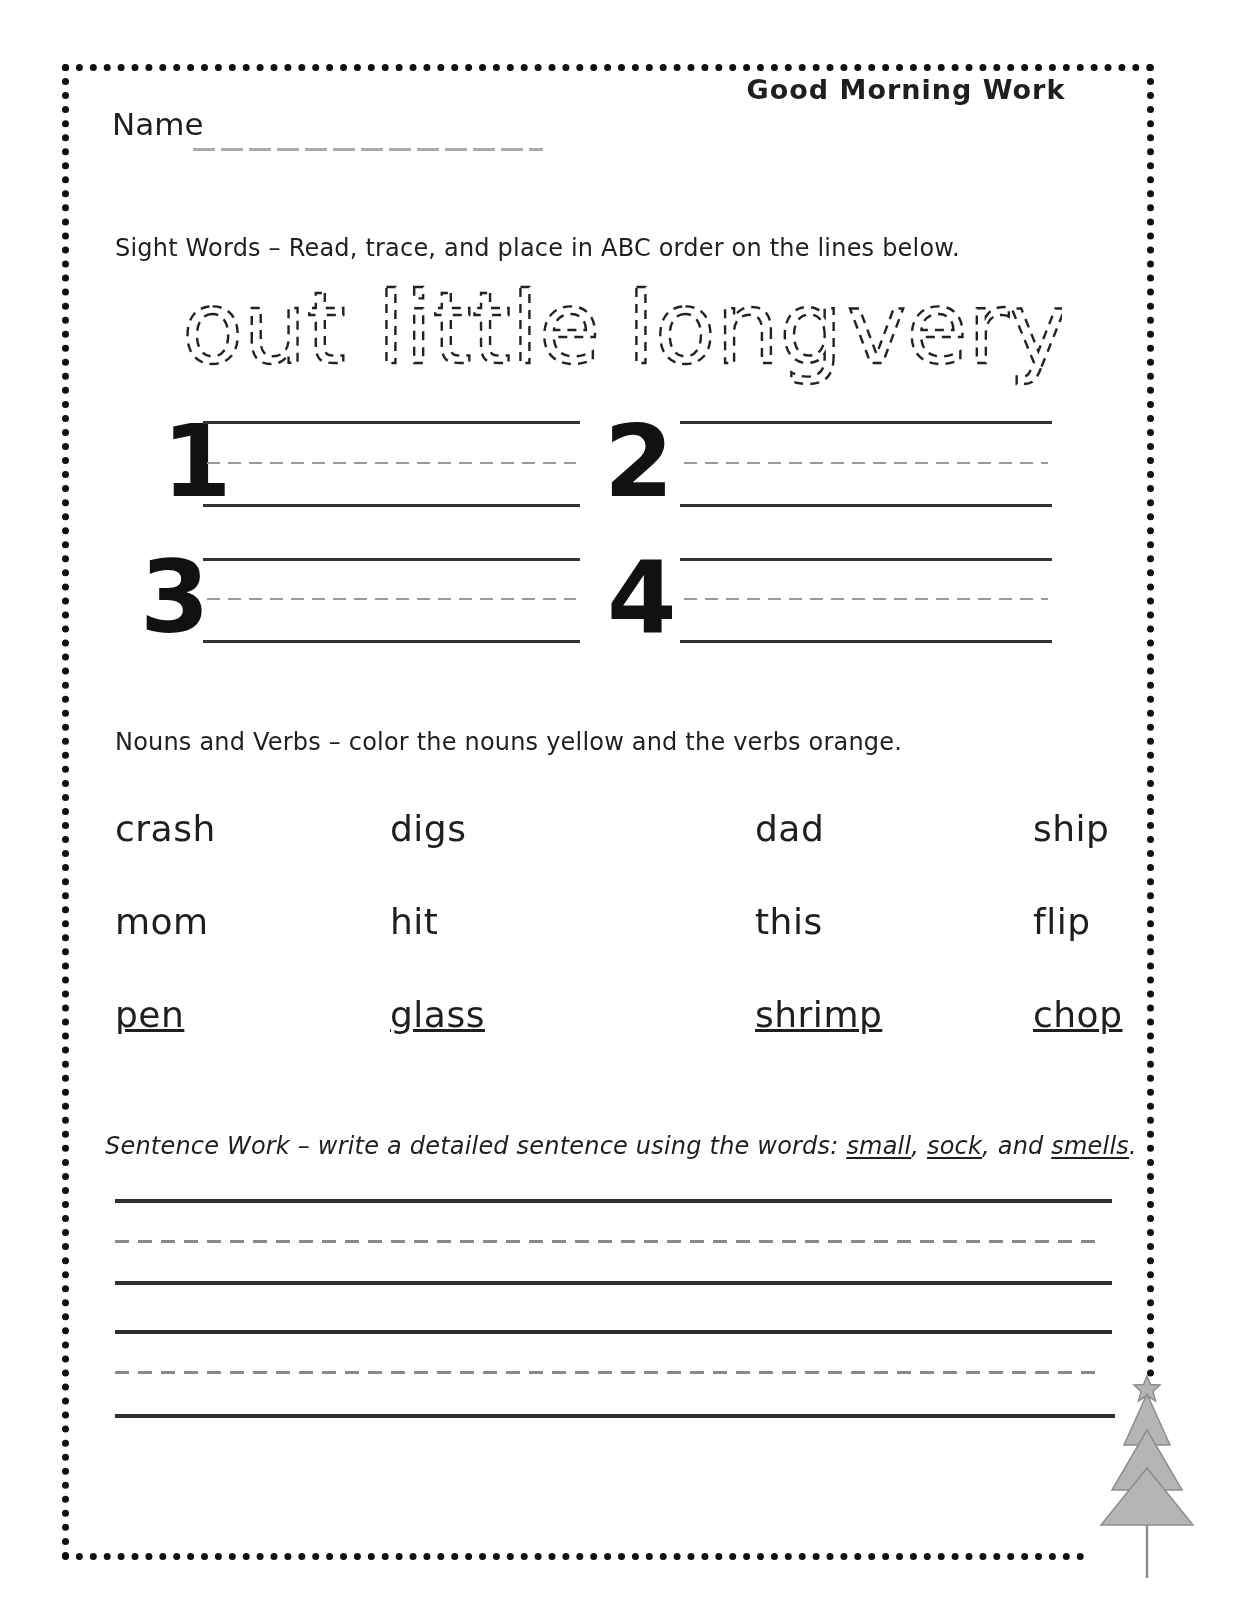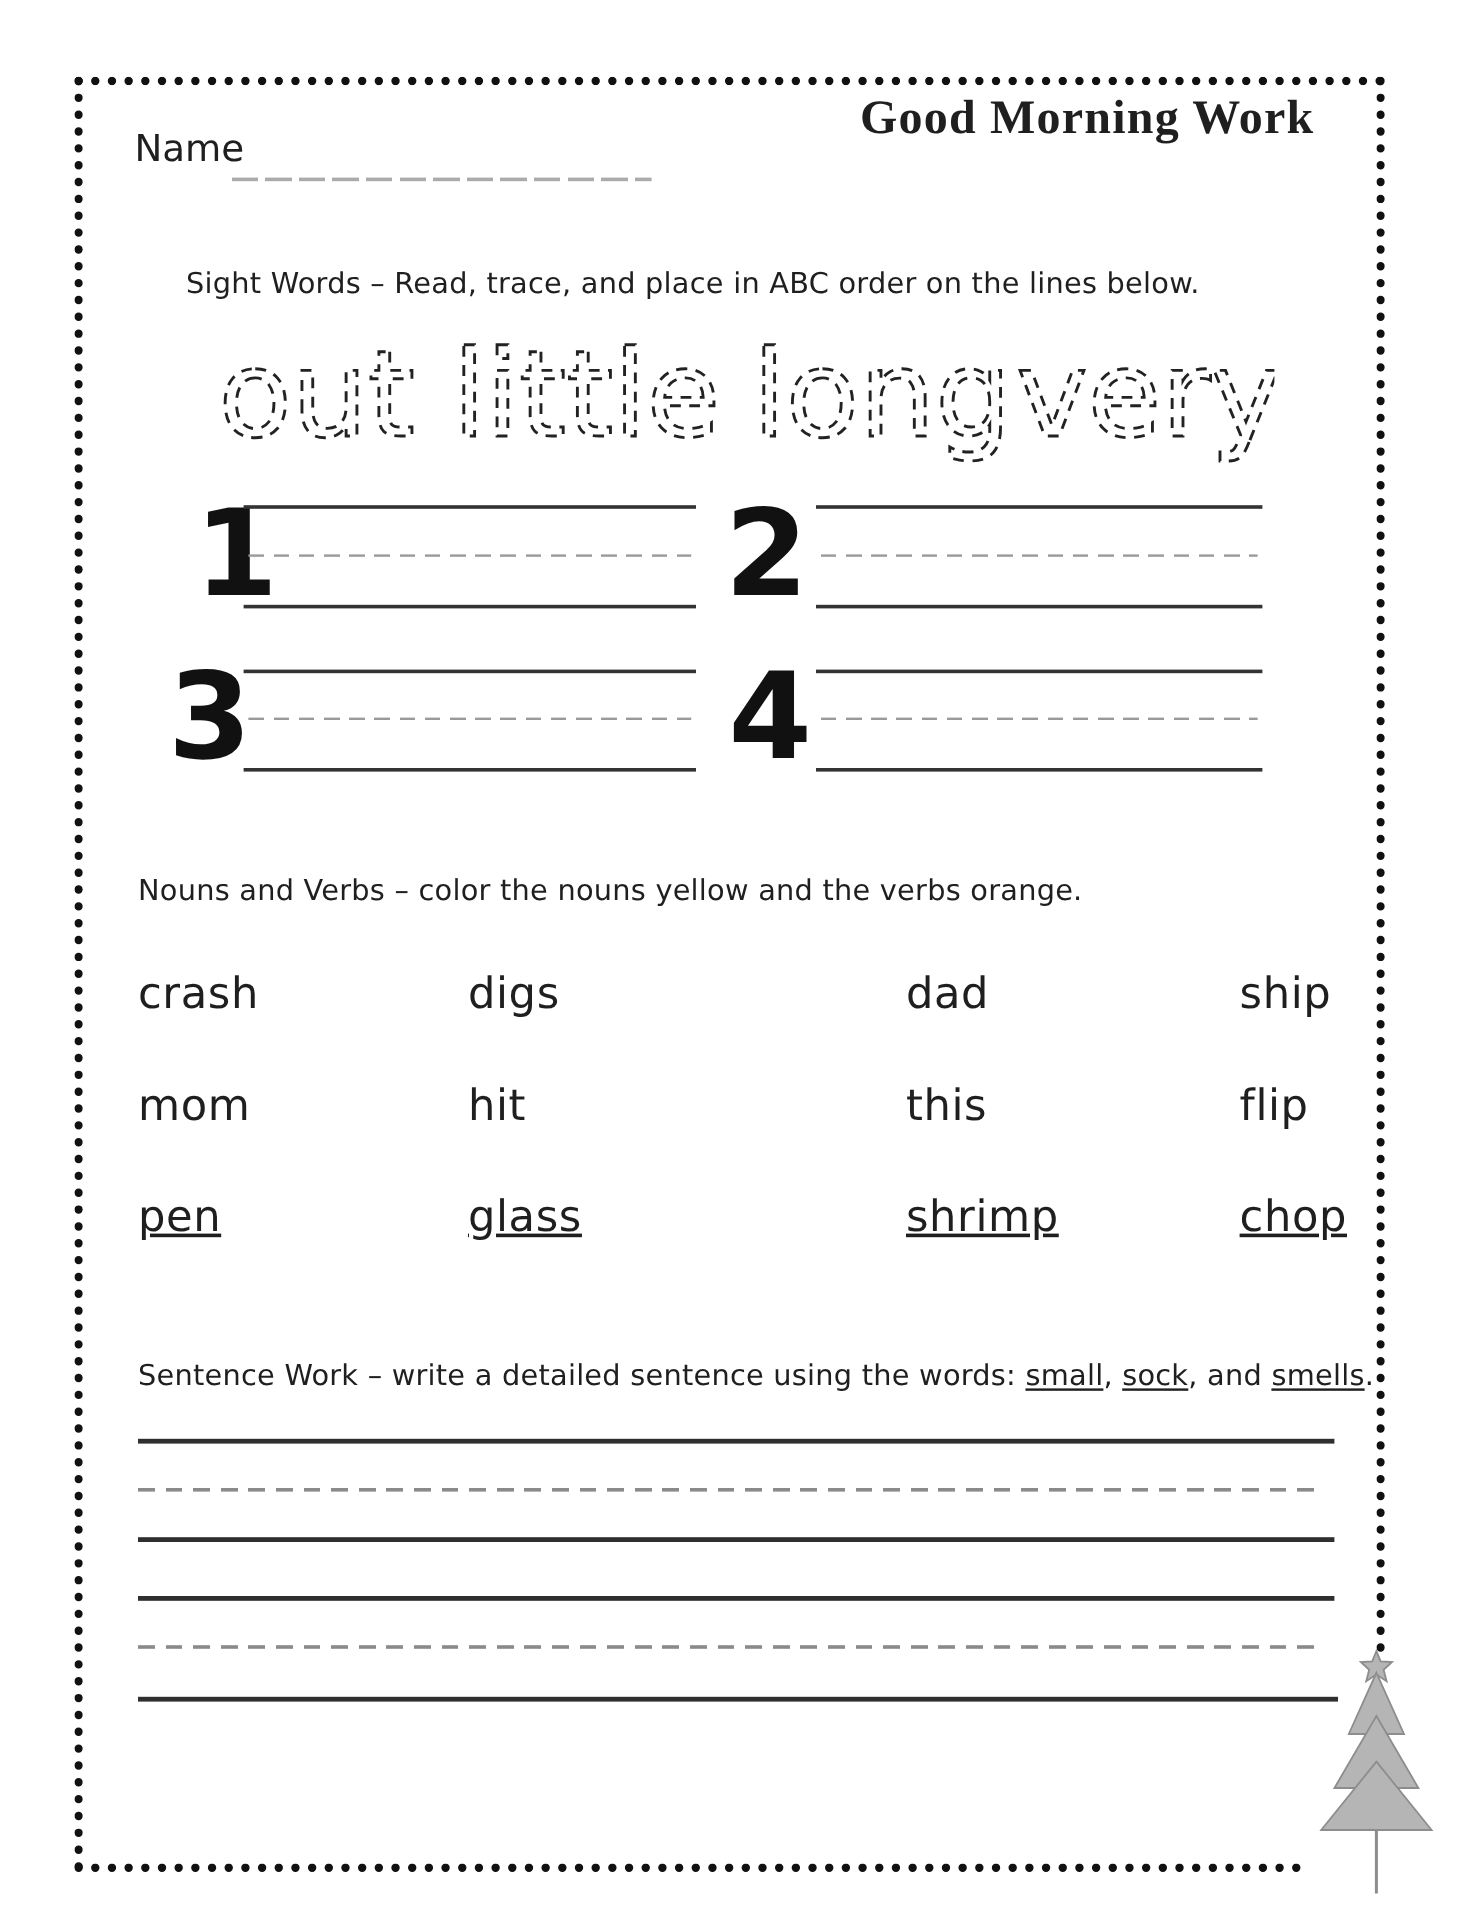--- a/index.html
+++ b/index.html
@@ -10,27 +10,27 @@
   }
   .dotted-frame {
     position:absolute; left:62px; top:64px; width:1092px; height:1496px;
     border:7px dotted #111; border-radius:2px;
   }
   
   .name-label { position:absolute; left:112px; top:106px; font-size:31px; }
   .name-line  { position:absolute; left:193px; top:148px; width:350px; height:3px;
     background:repeating-linear-gradient(90deg,#ababab 0 22px,transparent 22px 28px); }
   .title-block { position:absolute; left:700px; top:74px; width:412px; text-align:center; }
-  .title-1 { font-size:40px; font-weight:bold; letter-spacing:1px;font-family:Liberation Serif, serif; }
+  .title-1 { font-size:27px; font-weight:bold; letter-spacing:1px; }
   .title-2 { font-size:36px; font-weight:bold; margin-top:10px; letter-spacing:1px; }
   
   .instr { position:absolute; font-size:24px; letter-spacing:.2px; white-space:nowrap; }
-  #sight-instr { left:115px; top:222px;margin-left:40px; }
+  #sight-instr { left:115px; top:234px; }
   #nv-instr    { left:115px; top:728px; }
-  #sw-instr    { left:115px; top:1132px; white-space:nowrap; }
+  #sw-instr    { left:105px; top:1132px; white-space:nowrap;font-style:italic; }
   #sw-instr u  { text-underline-offset:3px; }
   
   .trace-svg { position:absolute; left:182px; top:255px; width:880px; height:145px; }
   .trace-svg text { font-family:"DejaVu Sans",sans-serif; font-size:100px;
     fill:none; stroke:#222; stroke-width:2.4; stroke-dasharray:9 7; }
   
   .num { position:absolute; font-size:100px; line-height:1; font-weight:bold; color:#111; }
   #num-1 { left:162px; top:412px; } #num-2 { left:604px; top:412px; }
   #num-3 { left:140px; top:548px; } #num-4 { left:607px; top:548px; }
   .rule3 { position:absolute; height:86px; }

